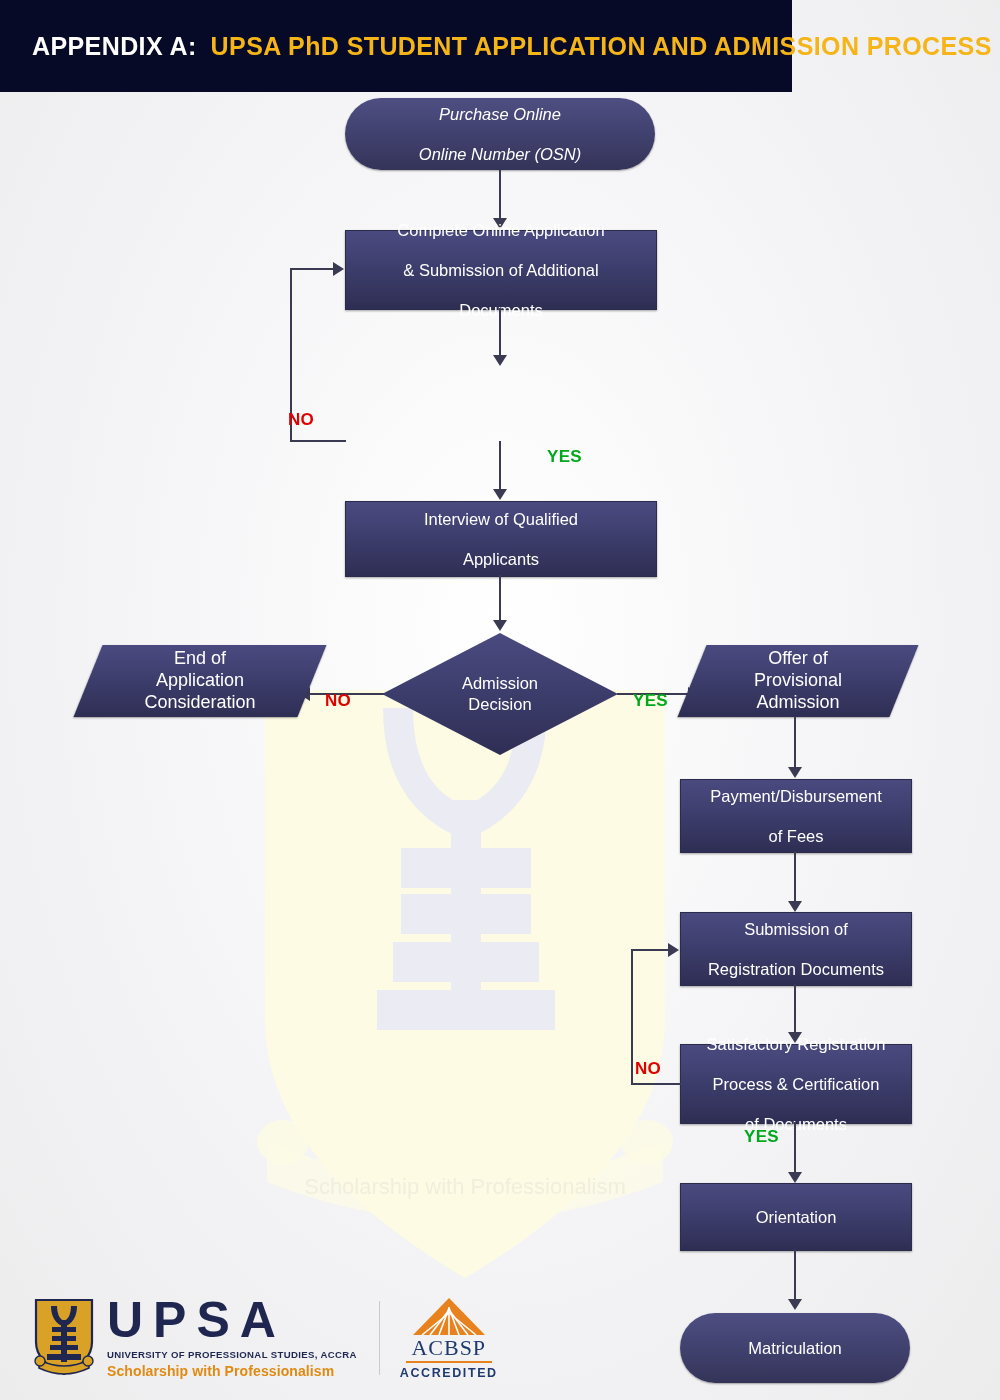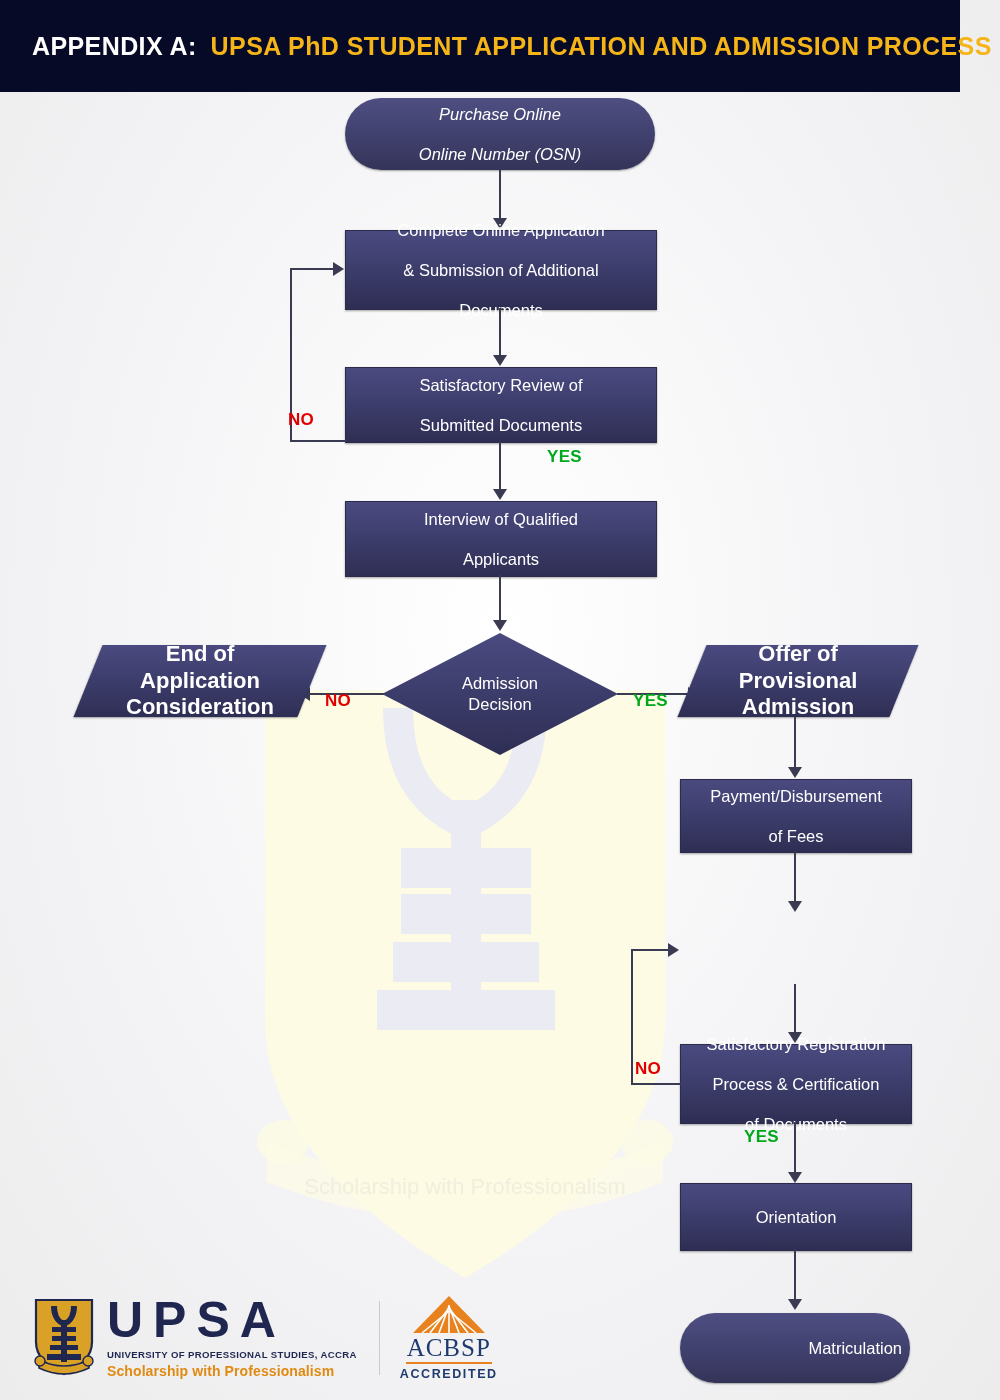--- a/index.html
+++ b/index.html
@@ -11,21 +11,21 @@
   }
   #page{
     position:relative;width:1000px;height:1400px;
     background:
       radial-gradient(ellipse at 50% 45%, #ffffff 0%, #f4f4f6 55%, #ececed 100%);
     overflow:hidden;
   }
 
   
   .header{
-    position:absolute;left:0;top:0;width:960px;height:92px;
+    position:absolute;left:0;top:0;width:792px;height:92px;
     background:#070a26;
     display:flex;align-items:center;
   }
   .header-inner{
     margin-left:32px;
     font-size:25px;font-weight:bold;letter-spacing:.4px;
     white-space:nowrap;
   }
   .hdr-appendix{color:#ffffff;}
   .hdr-title{color:#f5b417;margin-left:14px;}
@@ -48,21 +48,21 @@
     line-height:1.22;
     font-size:16.5px;
   }
   .node span{display:block;padding:0 8px;}
   .pill{border-radius:40px;border:none;
     background:linear-gradient(180deg,#4e4e82 0%,#41416f 50%,#343459 100%);}
   .para{
     border:none;background:none;box-shadow:none;
     position:absolute;color:#fff;
     display:flex;align-items:center;justify-content:center;text-align:center;
-    font-size:22px;line-height:1.22;font-weight:bold;
+    font-size:18px;line-height:1.22;
   }
   .para .skew{
     position:absolute;left:0;top:0;width:100%;height:100%;
     background:linear-gradient(180deg,#4a4a80 0%,#3e3e6e 45%,#2e2e54 100%);
     transform:skewX(-22deg);
     box-shadow:0 1px 2px rgba(0,0,0,.35);
   }
   .para .ptxt{position:relative;z-index:2;}
 
   .diamond{
@@ -89,21 +89,21 @@
 
   
   .footer{position:absolute;left:33px;top:1292px;height:92px;display:flex;align-items:center;}
   .upsa-shield{width:62px;height:80px;margin-right:12px;}
   .upsa-word{display:flex;flex-direction:column;justify-content:center;}
   .upsa-big{font-size:50px;font-weight:bold;color:#1f2750;letter-spacing:10px;line-height:.95;}
   .upsa-sub{font-size:9.6px;font-weight:bold;color:#1f2750;letter-spacing:.35px;margin-top:4px;}
   .upsa-tag{font-size:14px;font-weight:bold;color:#e08a12;letter-spacing:.1px;margin-top:3px;}
   .divider{width:1px;height:74px;background:#c9c9cf;margin:0 20px 0 22px;}
   .acbsp{display:flex;flex-direction:column;align-items:center;justify-content:center;}
-  .acbsp-word{font-family:"Liberation Serif",serif;font-size:25px;color:#1f3a6e;letter-spacing:1px;line-height:1;}
+  .acbsp-word{font-family:"Liberation Serif",serif;font-size:22px;color:#1f3a6e;letter-spacing:1px;line-height:1;}
   .acbsp-rule{width:86px;height:2px;background:#e8821e;margin:2px 0 3px;}
   .acbsp-acc{font-size:12.5px;color:#1f3a6e;letter-spacing:1.6px;font-weight:bold;}
 </style>
 </head>
 <body>
 
 <div id="page">
 
   <div class="header">
     <div class="header-inner">
@@ -130,23 +130,20 @@
   </div>
   <div class="ln vline" style="left:499px;top:170px;height:48px;"></div>
   <div class="arrow arrow-down" style="left:493px;top:218px;"></div>
 
   <div class="node" style="left:345px;top:230px;width:310px;height:78px;">
     <span><span>Complete Online Application</span><br><span>&amp; Submission of Additional</span><br><span>Documents</span></span>
   </div>
   <div class="ln vline" style="left:499px;top:308px;height:47px;"></div>
   <div class="arrow arrow-down" style="left:493px;top:355px;"></div>
 
-  <div class="node" style="left:345px;top:367px;width:310px;height:74px;">
-    <span><span>Satisfactory Review of</span><br><span>Submitted Documents</span></span>
-  </div>
 
   <div class="ln hline" style="left:290px;top:440px;width:56px;"></div>
   <div class="ln vline" style="left:290px;top:268px;height:174px;"></div>
   <div class="ln hline" style="left:290px;top:268px;width:44px;"></div>
   <div class="arrow arrow-right" style="left:333px;top:262px;"></div>
   <div class="lbl lbl-no" style="left:288px;top:410px;">NO</div>
 
   <div class="ln vline" style="left:499px;top:441px;height:48px;"></div>
   <div class="arrow arrow-down" style="left:493px;top:489px;"></div>
   <div class="lbl lbl-yes" style="left:547px;top:447px;">YES</div>
@@ -198,20 +195,23 @@
 
   <div class="ln vline" style="left:794px;top:717px;height:50px;"></div>
   <div class="arrow arrow-down" style="left:788px;top:767px;"></div>
 
   <div class="node" style="left:680px;top:779px;width:230px;height:72px;">
     <span><span>Payment/Disbursement</span><br><span>of Fees</span></span>
   </div>
   <div class="ln vline" style="left:794px;top:851px;height:50px;"></div>
   <div class="arrow arrow-down" style="left:788px;top:901px;"></div>
 
+  <div class="node" style="left:680px;top:912px;width:230px;height:72px;">
+    <span><span>Submission of</span><br><span>Registration Documents</span></span>
+  </div>
   <div class="ln vline" style="left:794px;top:984px;height:48px;"></div>
   <div class="arrow arrow-down" style="left:788px;top:1032px;"></div>
 
   <div class="node" style="left:680px;top:1044px;width:230px;height:78px;">
     <span><span>Satisfactory Registration</span><br><span>Process &amp; Certification</span><br><span>of Documents</span></span>
   </div>
 
   <div class="ln hline" style="left:631px;top:1083px;width:50px;"></div>
   <div class="ln vline" style="left:631px;top:949px;height:136px;"></div>
   <div class="ln hline" style="left:631px;top:949px;width:38px;"></div>
@@ -221,21 +221,21 @@
   <div class="ln vline" style="left:794px;top:1122px;height:50px;"></div>
   <div class="arrow arrow-down" style="left:788px;top:1172px;"></div>
   <div class="lbl lbl-yes" style="left:744px;top:1127px;">YES</div>
 
   <div class="node" style="left:680px;top:1183px;width:230px;height:66px;">
     <span>Orientation</span>
   </div>
   <div class="ln vline" style="left:794px;top:1249px;height:50px;"></div>
   <div class="arrow arrow-down" style="left:788px;top:1299px;"></div>
 
-  <div class="node pill" style="left:680px;top:1313px;width:230px;height:70px;justify-content:flex-end;">
+  <div class="node pill" style="left:680px;top:1313px;width:230px;height:70px;">
     <span>Matriculation</span>
   </div>
 
   <div class="footer">
 
     <svg class="upsa-shield" viewBox="0 0 62 80">
       <path d="M3 2 L59 2 L59 44 Q59 64 31 76 Q3 64 3 44 Z" fill="#d9a227" stroke="#1f2750" stroke-width="2.2"></path>
       <path d="M18 8 Q18 24 31 29 Q44 24 44 8 L38 8 Q38 20 31 23 Q24 20 24 8 Z" fill="#1f2750"></path>
       <rect x="28" y="22" width="6" height="42" fill="#1f2750"></rect>
       <rect x="19" y="29" width="24" height="5" fill="#1f2750"></rect>

